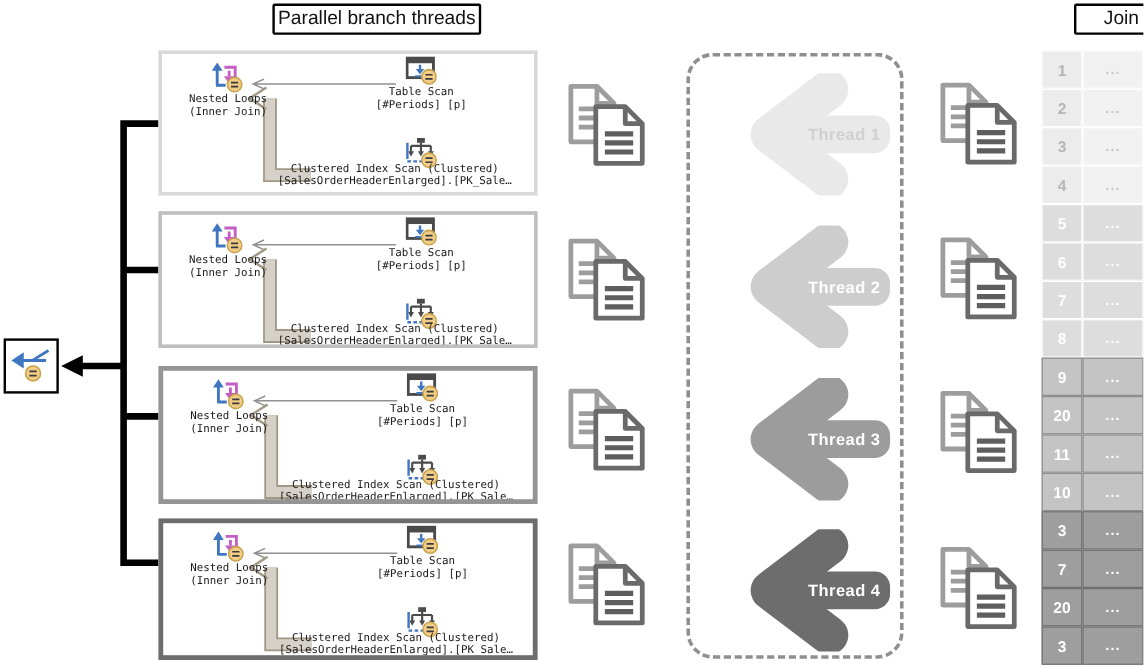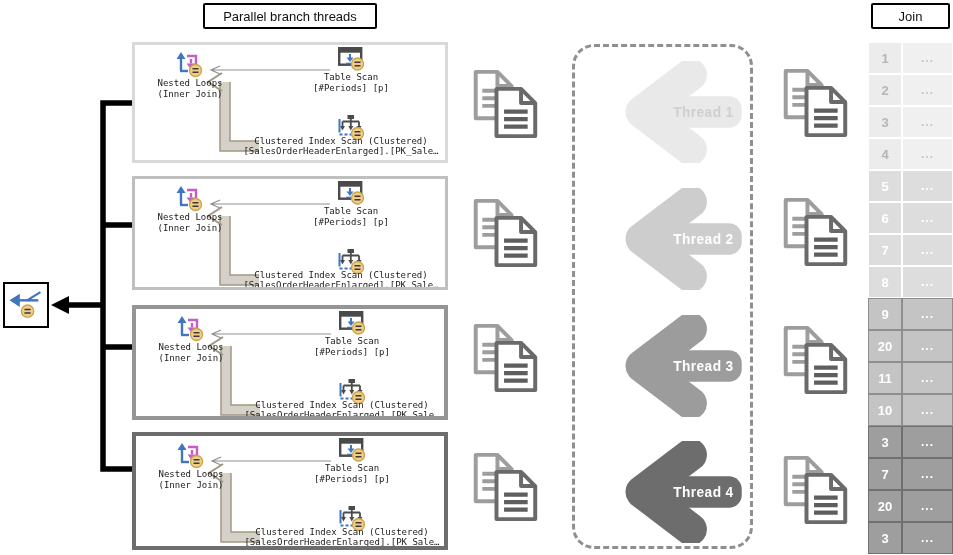--- a/index.html
+++ b/index.html
@@ -1,22 +1,22 @@
 <!DOCTYPE html>
 <html style="--box0: #d9d9d9; --box1: #bfbfbf; --box2: #959595; --box3: #6d6d6d; --th0: #e9e9e9; --tht0: #cfcfcf; --th1: #cdcdcd; --tht1: #ffffff; --th2: #9c9c9c; --tht2: #ffffff; --th3: #6d6d6d; --tht3: #ffffff; --g0f: #ececec; --g0b: #ffffff; --g0t: #b5b5b5; --g1f: #dddddd; --g1b: #ffffff; --g1t: #ffffff; --g2f: #c4c4c4; --g2b: #8e8e8e; --g2t: #ffffff; --g3f: #9e9e9e; --g3b: #707070; --g3t: #ffffff; --connector: #000000; --arrow_bar: #d6d1c8; --arrow_bar_edge: #a09884; --dashed_border: #8f8f8f; --doc_icon_front: #6a6a6a; --doc_icon_back: #9d9d9d; --icon_blue: #3f76bf; --icon_magenta: #c45ec4; --marker_fill: #f2cd87; --marker_stroke: #c9a44e;"><head>
 <meta charset="utf-8">
 <style>
   html,body{margin:0;padding:0;background:#fff;}
   .canvas{position:relative;width:953px;height:555px;background:#fff;overflow:hidden;
           font-family:"Liberation Sans",sans-serif;}
 
   
   .title-box{position:absolute;border:2px solid #000;background:#fff;display:flex;
-             align-items:center;justify-content:center;font-size:13px;color:#111;
-             box-sizing:border-box;border-radius:2px;}
+             align-items:center;justify-content:center;font-size:16px;color:#111;
+             box-sizing:border-box;border-radius:2px;margin-left:24px;}
   .tb-branch{left:203px;top:3px;width:174px;height:26px;}
   .tb-supplier{left:570px;top:3px;width:152px;height:26px;}
   .tb-data{left:871px;top:3px;width:79px;height:26px;}
 
   
   .connector-svg{position:absolute;left:0;top:0;width:953px;height:555px;z-index:0;}
   .conn-line{stroke:var(--connector);stroke-width:5.5;fill:none;}
   .conn-head{fill:var(--connector);}
 
   
@@ -36,21 +36,21 @@
   .bar-fill{stroke:var(--arrow_bar);stroke-width:8.5;fill:none;}
   .bar-head{stroke:var(--arrow_bar_edge);stroke-width:2;fill:none;}
   .op-icon{position:absolute;}
   .nl-icon{left:40px;top:5px;width:28px;height:28px;}
   .ts-icon{left:203px;top:2px;width:26px;height:24px;}
   .is-icon{left:202px;top:68px;width:28px;height:28px;}
   .op-label{position:absolute;font-family:"DejaVu Sans Mono",monospace;font-size:9px;
             line-height:10.5px;color:#1a1a1a;text-align:center;white-space:nowrap;}
   .nl-label{left:-4px;top:33px;width:118px;}
   .ts-label{left:158px;top:27px;width:116px;}
-  .is-label{left:104px;top:92px;width:204px;line-height:9.5px;}
+  .is-label{left:92px;top:92px;width:204px;line-height:9.5px;}
 
   
   .doc-icon{position:absolute;width:68px;height:72px;z-index:1;}
   .pg{fill:#fff;}
   .doc-back-s{stroke:var(--doc_icon_back);stroke-width:4.2;fill:none;stroke-linejoin:round;}
   .doc-back-s.pg{fill:#fff;}
   .doc-front-s{stroke:var(--doc_icon_front);stroke-width:4.2;fill:none;stroke-linejoin:round;}
   .doc-front-s.pg{fill:#fff;}
   .doc-line-s{stroke:#5e5e5e;stroke-width:4.6;fill:none;}
 

